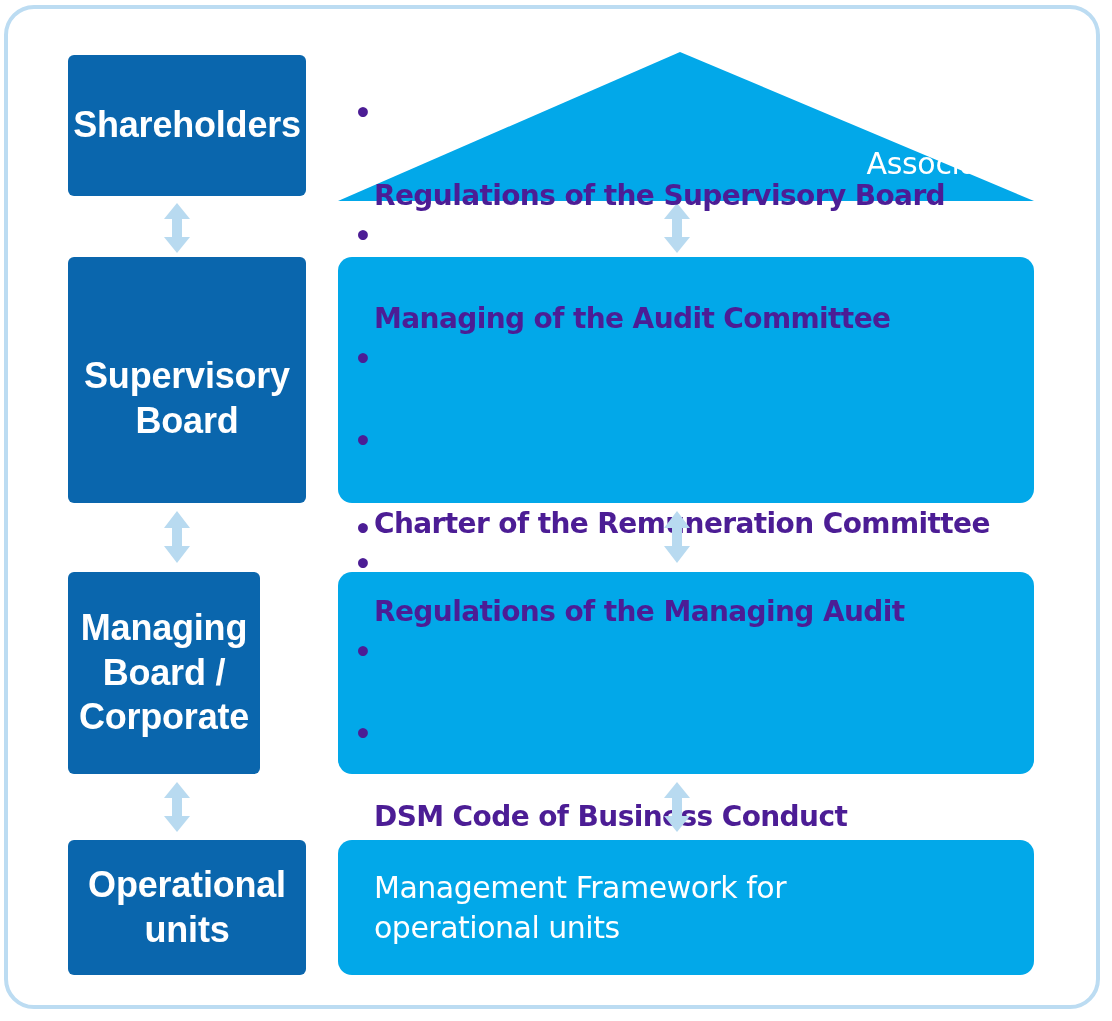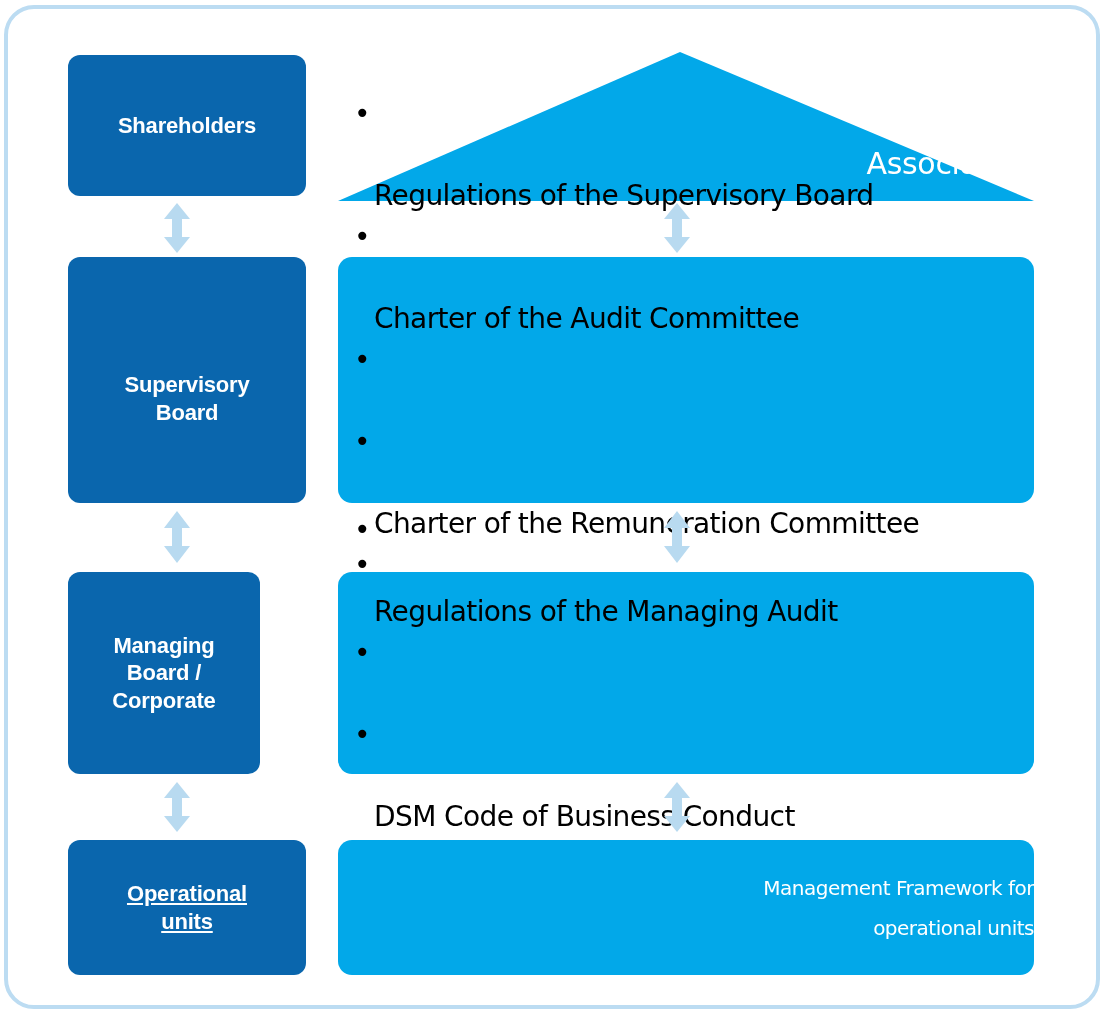--- a/index.html
+++ b/index.html
@@ -37,27 +37,27 @@
   
   .box {
     position: absolute;
     box-sizing: border-box;
     display: flex;
     color: #ffffff;
   }
 
   .dark-box {
     background: #0a66ad;
-    border-radius: 12px;
+    border-radius: 6px;
     align-items: center;
     justify-content: center;
     text-align: center;
     font-family: "Liberation Sans", sans-serif;
     font-weight: bold;
-    font-size: 22px;
+    font-size: 36px;
     line-height: 1.24;
     letter-spacing: -0.2px;
   }
 
   .light-panel {
     background: #02a8e9;
     border-radius: 14px;
     flex-direction: column;
     justify-content: center;
     font-family: "DejaVu Sans", sans-serif;
@@ -71,47 +71,47 @@
     padding: 0;
     list-style: none;
     width: 100%;
   }
   .bullets li {
     position: relative;
     padding-left: 22px;
     margin: 0;
     font-size: 28px;
     line-height: 41px;
-    color: #000000;
+    color: #4c1d95;
     white-space: pre-line;
     font-family: "DejaVu Sans", sans-serif;
     letter-spacing: -0.6px;
+    font-weight: bold;
   }
   .bullets li .dot {
     position: absolute;
     left: 2px;
     top: 0;
     line-height: 41px;
     font-size: 28px;
   }
 
   .panel-inner {
     padding-left: 14px;
     padding-right: 12px;
   }
 
   .plain-text {
     font-family: "DejaVu Sans", sans-serif;
-    font-size: 20px;
+    font-size: 30px;
     line-height: 40px;
     color: #ffffff;
     white-space: pre-line;
     letter-spacing: -0.5px;
     padding-left: 36px;
-    text-align: right;
   }
 
   
   .roof {
     position: absolute;
     left: 338px;
     top: 52px;
     width: 696px;
     height: 149px;
   }
@@ -173,21 +173,21 @@
   </div>
 
   <div class="box light-panel" style="left:338px; top:257px; width:696px; height:246px;">
     <ul class="bullets panel-inner">
       <li>
         <span class="dot">•</span>
         <span>Regulations of the Supervisory Board</span>
       </li>
       <li>
         <span class="dot">•</span>
-        <span>Charter of the Audit Committee</span>
+        <span>Managing of the Audit Committee</span>
       </li>
       <li>
         <span class="dot">•</span>
       </li>
       <li>
         <span class="dot">•</span>
         <span>Charter of the Remuneration Committee</span>
       </li>
       <li>
         <span class="dot">•</span>
@@ -236,21 +236,21 @@
     </svg>
   </div>
 
   <div class="arrow" style="left:663px; top:782px;">
     <svg width="28" height="50" viewBox="0 0 28 50">
       <polygon points="14,0 27,16 19,16 19,34 27,34 14,50 1,34 9,34 9,16 1,16" fill="#b8daf0"></polygon>
     </svg>
   </div>
 
   <div class="box dark-box" style="left:68px; top:840px; width:238px; height:135px;">
-    <span style="white-space:pre-line;text-decoration:underline;">Operational
+    <span style="white-space:pre-line;">Operational
 units</span>
   </div>
 
   <div class="box light-panel" style="left:338px; top:840px; width:696px; height:135px;">
     <div class="plain-text">Management Framework for
 operational units</div>
   </div>
 
 </div>
 

